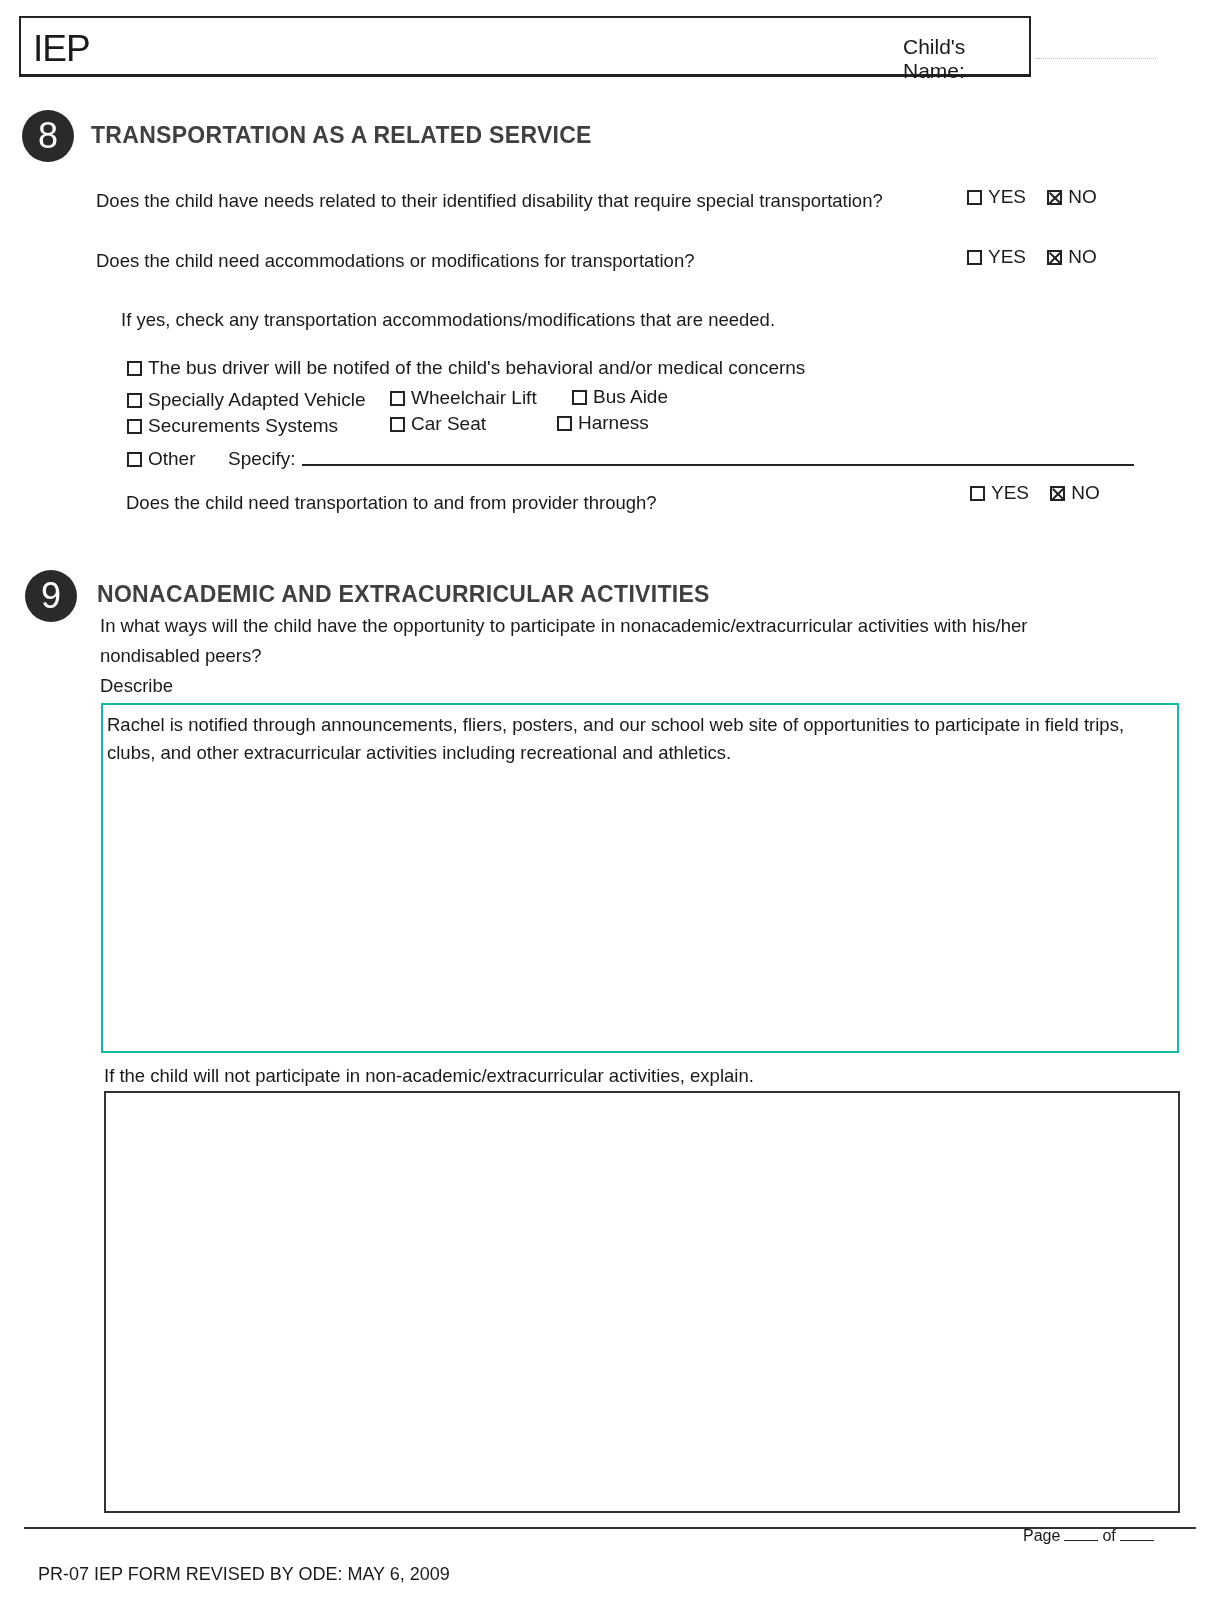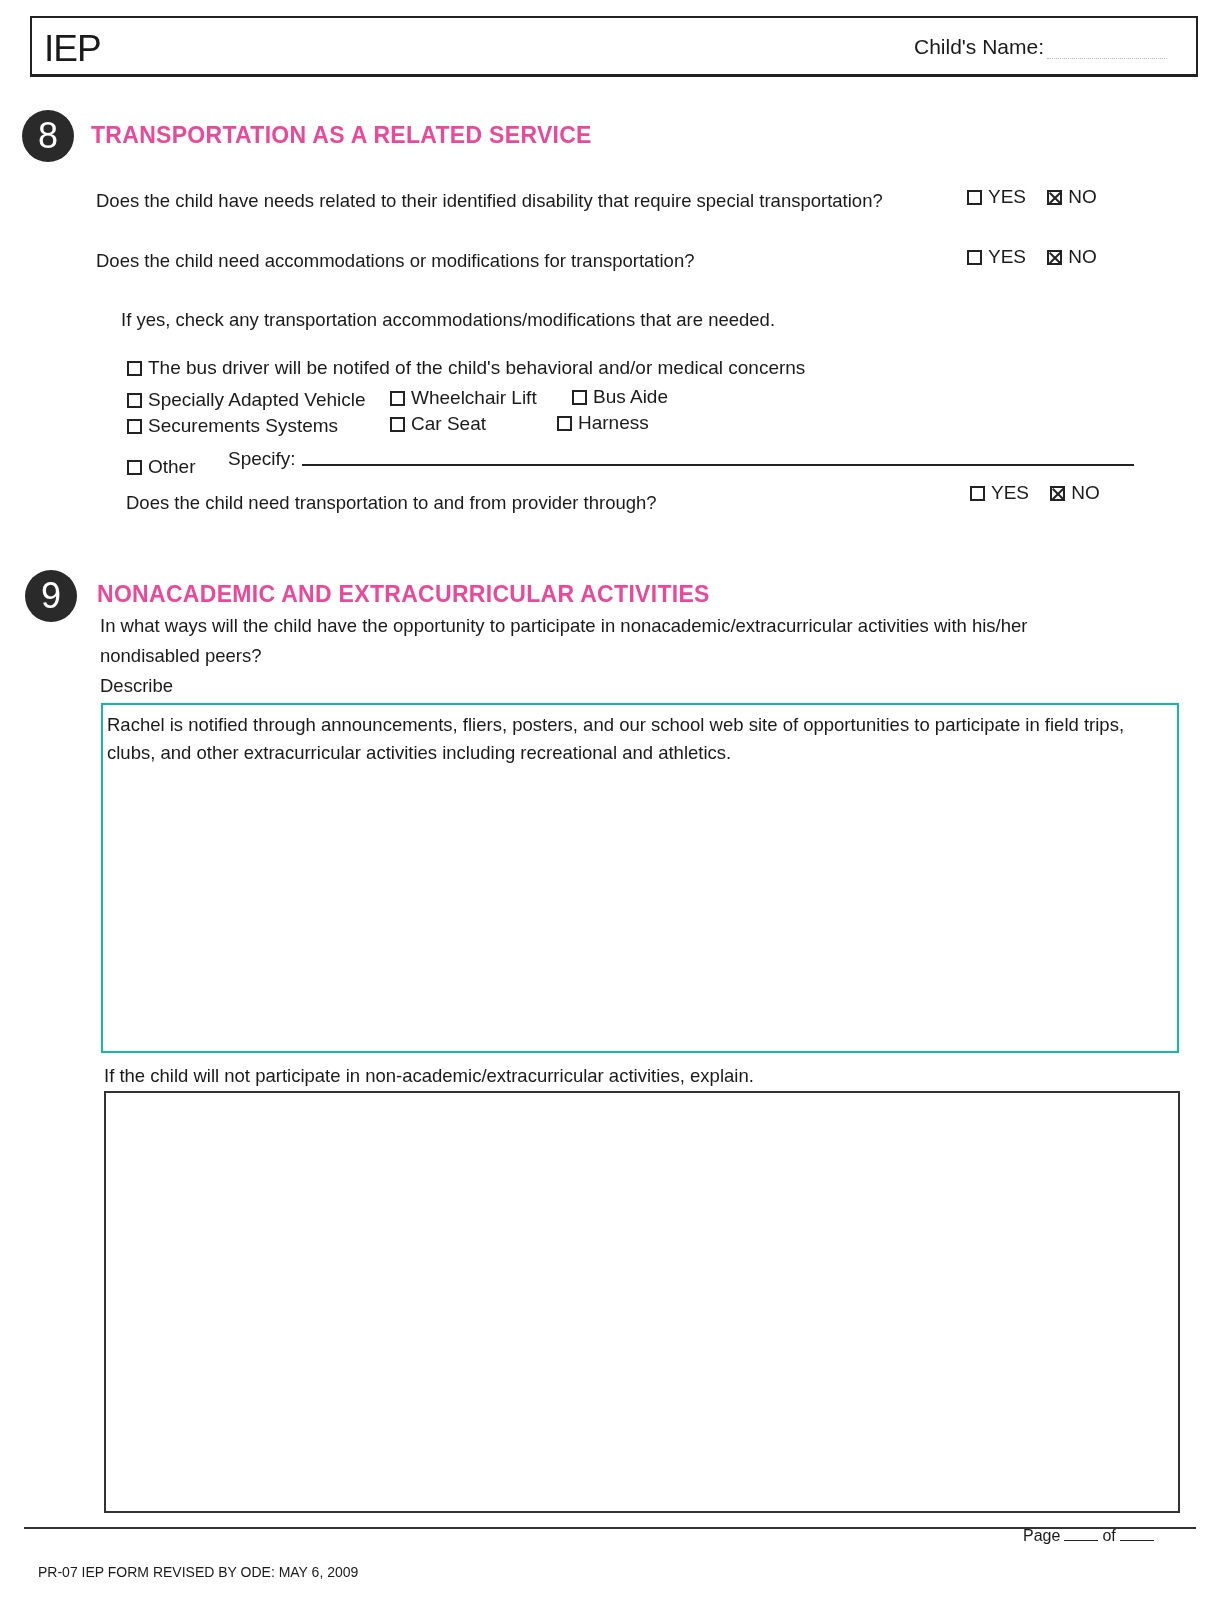--- a/index.html
+++ b/index.html
@@ -1,43 +1,43 @@
 <!DOCTYPE html>
 <html><head>
 <meta charset="utf-8">
 <style>
   html, body { margin:0; padding:0; background:#ffffff; }
   body { width:1221px; height:1600px; position:relative; overflow:hidden;
          font-family:"Liberation Sans", sans-serif; color:#1a1a1a; }
   .abs { position:absolute; }
-  .header-box { left:19px; top:16px; width:1168px; height:61px;
-    border:2px solid #222; border-bottom-width:3px; box-sizing:border-box;margin-left:11px; }
+  .header-box { left:19px; top:16px; width:1012px; height:61px;
+    border:2px solid #222; border-bottom-width:3px; box-sizing:border-box; }
   .iep { left:12px; top:10px; font-size:37px; letter-spacing:-1px; }
   .iep-sub { left:84px; top:17px; font-size:27px; }
   .child-name { left:882px; top:17px; font-size:21px; }
   .child-line { left:1015px; top:40px; width:120px; border-bottom:1px dotted #bbb; }
   .circle { width:52px; height:52px; border-radius:50%; background:#2a2a2a;
     color:#fff; font-size:36px; text-align:center; line-height:52px; }
-  .section-title { font-size:23px; font-weight:bold; letter-spacing:0.3px; color:#ec4899; }
+  .section-title { font-size:23px; font-weight:bold; letter-spacing:0.3px; color:#404040; }
   .q { font-size:18.5px; }
   .cb { display:inline-block; width:15px; height:15px; border:2px solid #222;
     box-sizing:border-box; vertical-align:-2px; margin-right:6px; position:relative; }
   .cb.checked::before, .cb.checked::after { content:""; position:absolute; left:50%; top:50%;
     width:15px; height:2px; background:#222; }
   .cb.checked::before { transform:translate(-50%,-50%) rotate(45deg); }
   .cb.checked::after { transform:translate(-50%,-50%) rotate(-45deg); }
   .yn { font-size:19px; white-space:nowrap; }
   .yn .opt { margin-right:16px; }
   .item { font-size:19px; white-space:nowrap; }
   .specify-line { left:302px; top:464px; width:832px; border-bottom:2px solid #222; }
   .box1 { left:101px; top:703px; width:1078px; height:350px; border:2px solid #14b8a6; box-sizing:border-box; }
   .box1 .txt { margin:6px 4px; font-size:18.5px; line-height:28px; }
   .box2 { left:104px; top:1091px; width:1076px; height:422px; border:2px solid #333; box-sizing:border-box; }
   .footer-line { left:24px; top:1527px; width:1172px; border-bottom:2px solid #333; }
-  .footer-left { left:38px; top:1564px; font-size:14px; }
+  .footer-left { left:38px; top:1564px; font-size:18px; }
   .footer-right { left:1023px; top:1527px; font-size:16px; }
   .blank { display:inline-block; width:34px; border-bottom:1px solid #222; margin:0 4px; }
 </style>
 </head>
 <body>
 
 <div class="abs header-box">
   <span class="abs iep">IEP</span>
   <span class="abs child-name">Child's Name:</span>
   <span class="abs child-line"></span>
@@ -60,21 +60,21 @@
 
 <div class="abs q" style="left:121px;top:309px;">If yes, check any transportation accommodations/modifications that are needed.</div>
 
 <div class="abs item" style="left:127px;top:357px;"><span class="cb"></span><span>The bus driver will be notifed of the child's behavioral and/or medical concerns</span></div>
 <div class="abs item" style="left:127px;top:389px;"><span class="cb"></span><span>Specially Adapted Vehicle</span></div>
 <div class="abs item" style="left:390px;top:387px;"><span class="cb"></span><span>Wheelchair Lift</span></div>
 <div class="abs item" style="left:572px;top:386px;"><span class="cb"></span><span>Bus Aide</span></div>
 <div class="abs item" style="left:127px;top:415px;"><span class="cb"></span><span>Securements Systems</span></div>
 <div class="abs item" style="left:390px;top:413px;text-align:center;"><span class="cb"></span><span>Car Seat</span></div>
 <div class="abs item" style="left:557px;top:412px;"><span class="cb"></span><span>Harness</span></div>
-<div class="abs item" style="left:127px;top:448px;margin-top:8px;"><span class="cb"></span><span>Other</span></div>
+<div class="abs item" style="left:127px;top:448px;"><span class="cb"></span><span>Other</span></div>
 <div class="abs item" style="left:228px;top:448px;">Specify:</div>
 <div class="abs specify-line"></div>
 
 <div class="abs q" style="left:126px;top:492px;">Does the child need transportation to and from provider through?</div>
 <div class="abs yn" style="left:970px;top:482px;">
   <span class="opt"><span class="cb"></span><span>YES</span></span>
   <span class="opt"><span class="cb checked"></span><span>NO</span></span>
 </div>
 
 <div class="abs circle" style="left:25px;top:570px;">9</div>

